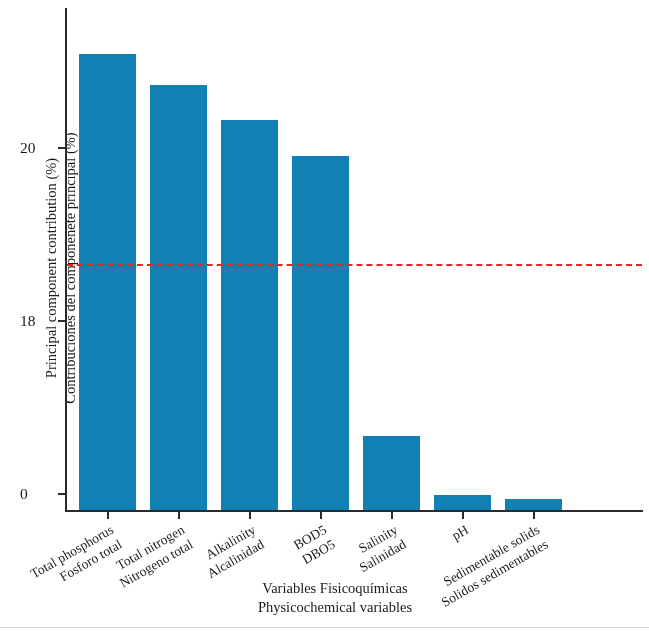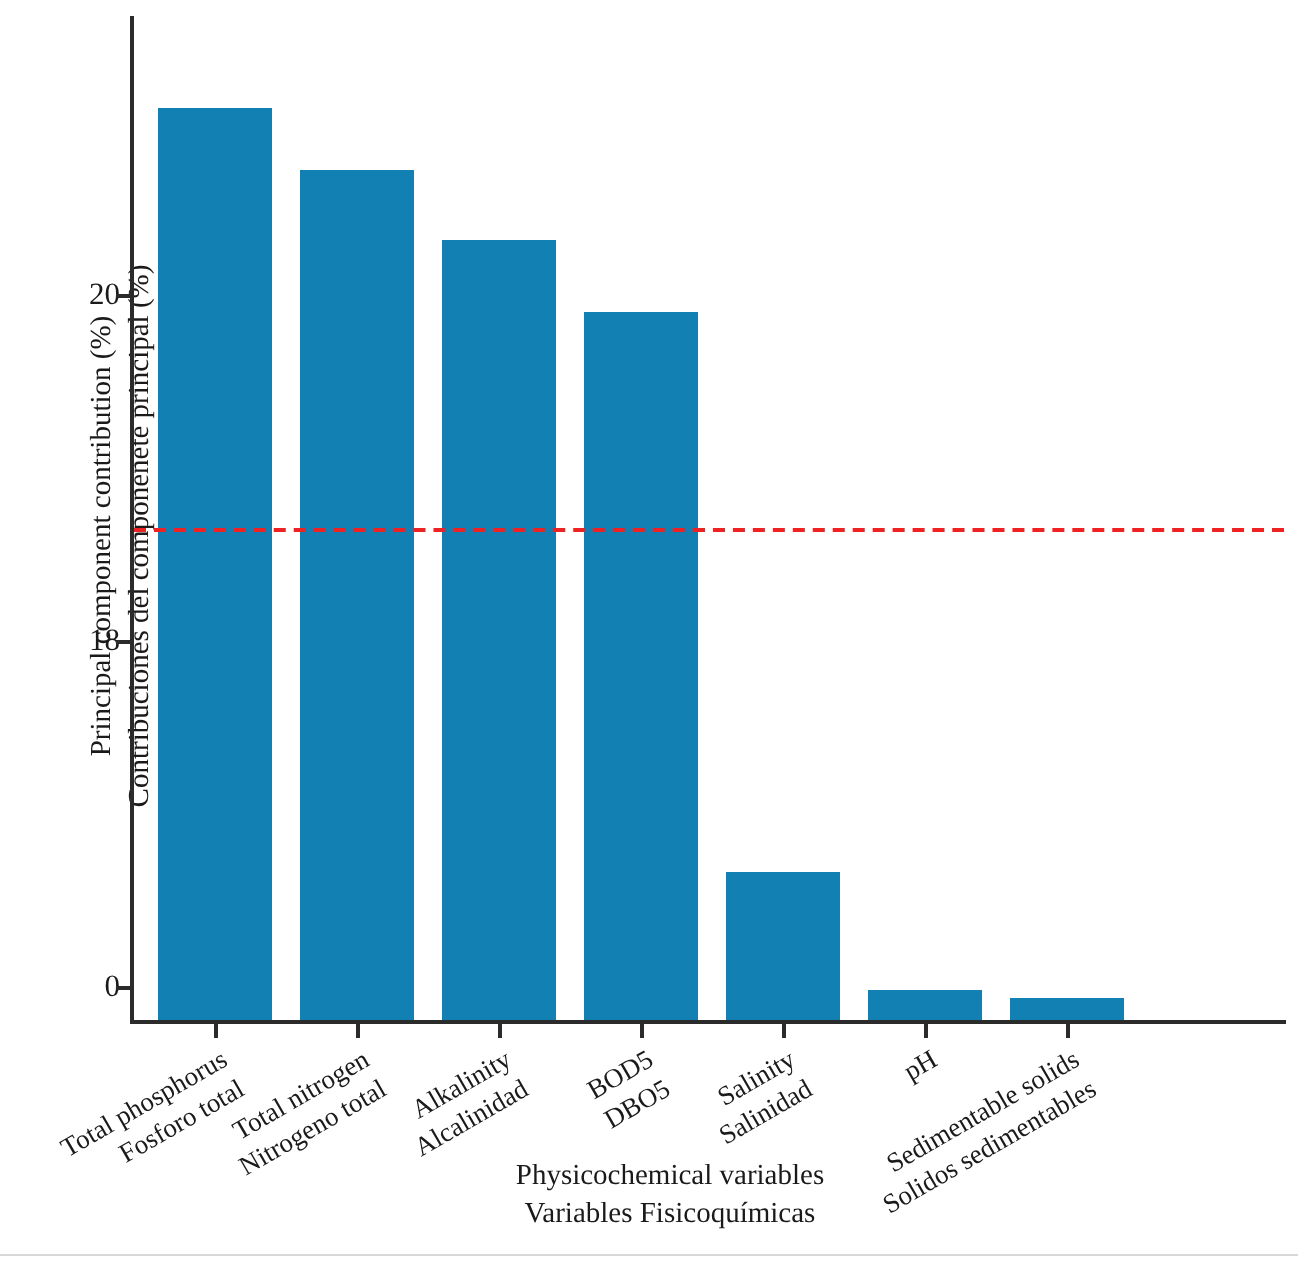--- a/index.html
+++ b/index.html
@@ -67,21 +67,21 @@
   .ytick {
     position: absolute;
     left: -7px;
     width: 7px;
     height: 1.5px;
     background: #2b2b2b;
   }
   .ylab {
     position: absolute;
     width: 40px;
-    text-align: right;
+    text-align: left;
     font-size: 15.5px;
     line-height: 15px;
   }
 
   
   .xtick {
     position: absolute;
     bottom: -7px;
     width: 1.5px;
     height: 7px;
@@ -203,18 +203,18 @@
   <div class="xcat" style="left: 233px; top: 521px;">
     <div>pH</div>
     <div></div>
   </div>
   <div class="xcat" style="left: 304px; top: 521px;">
     <div>Sedimentable solids</div>
     <div>Solidos sedimentables</div>
   </div>
 
   <div id="xlabel">
+    <div>Variables Fisicoquímicas</div>
     <div>Physicochemical variables</div>
-    <div>Variables Fisicoquímicas</div>
   </div>
 
   <div id="bottom-edge"></div>
 </div>
 
 </body></html>

